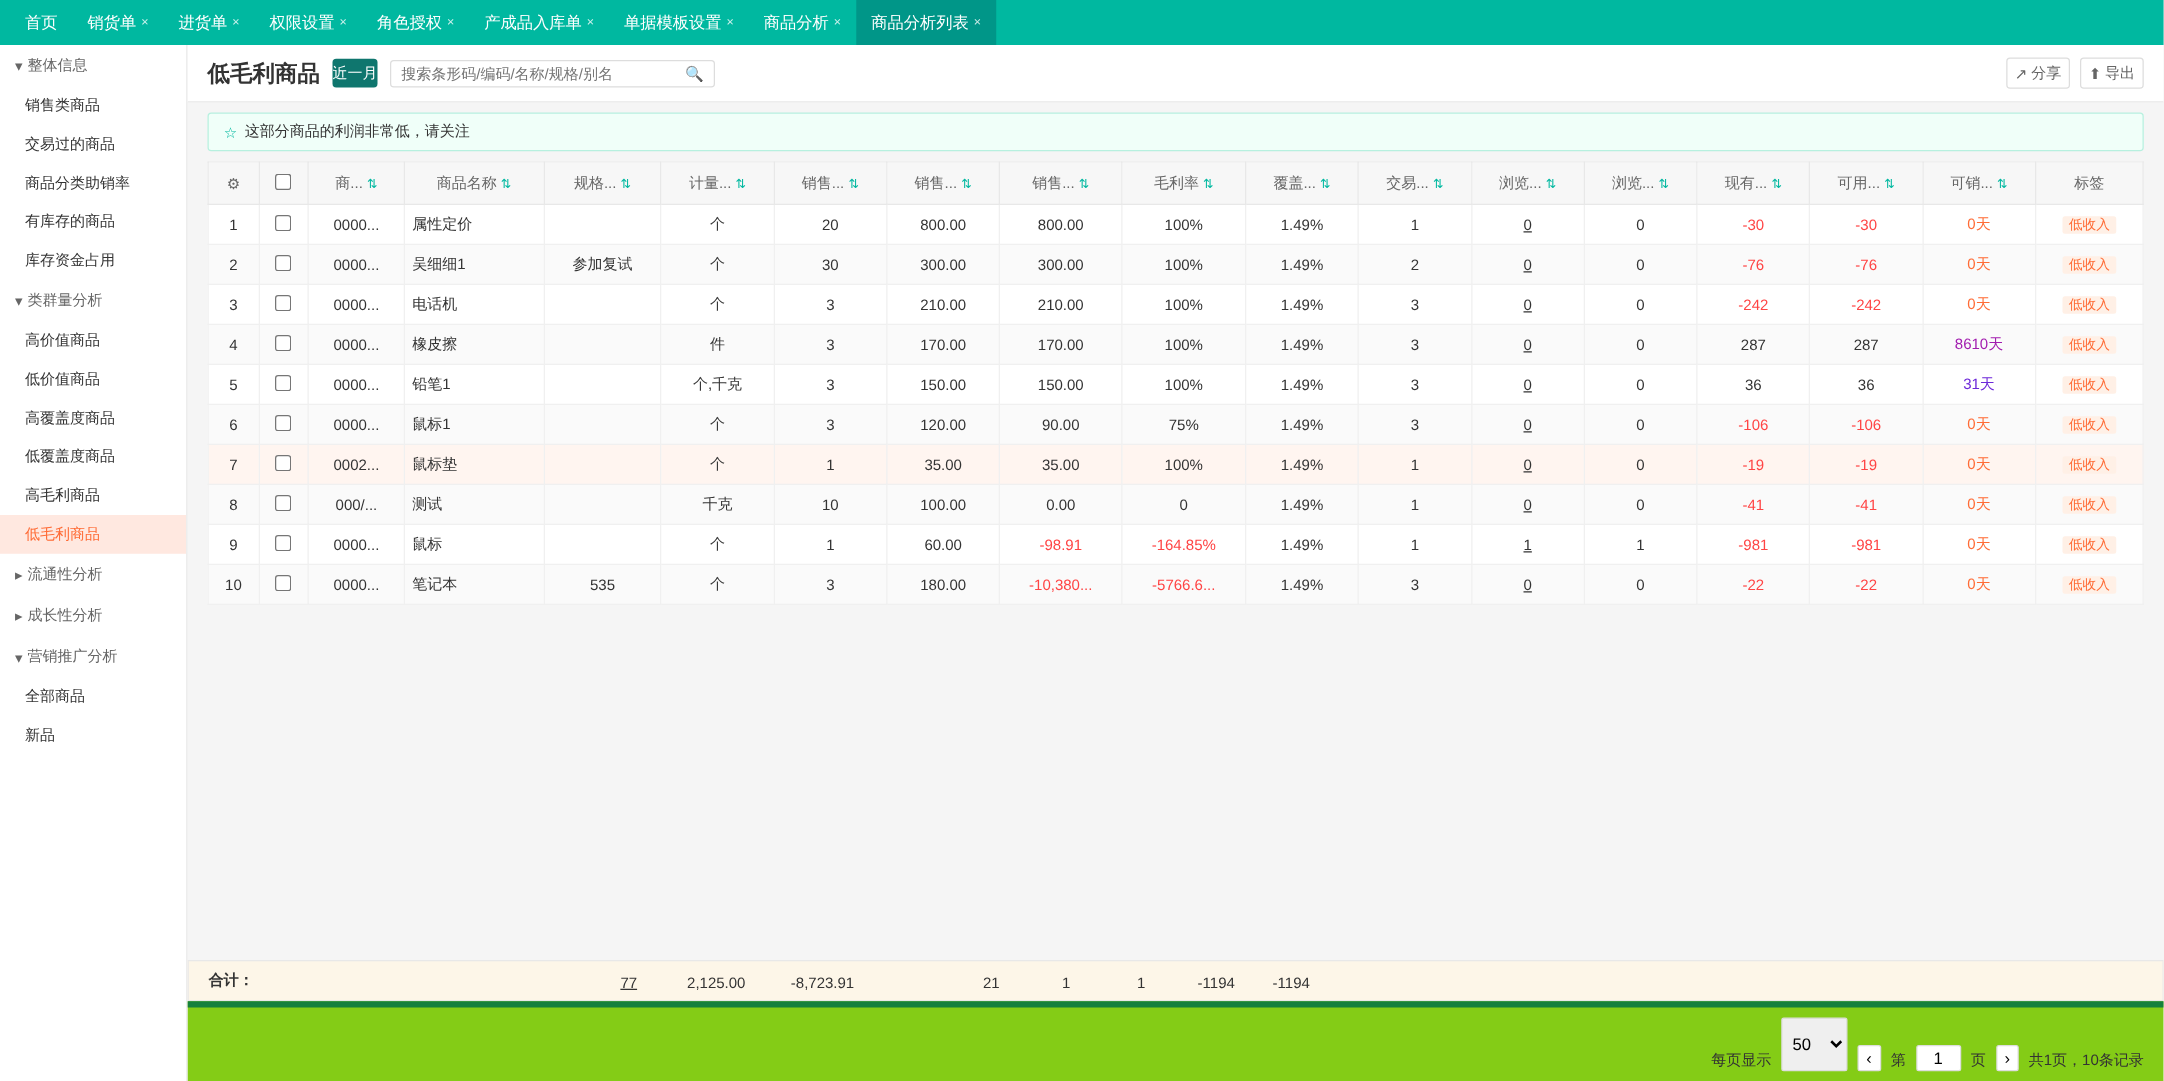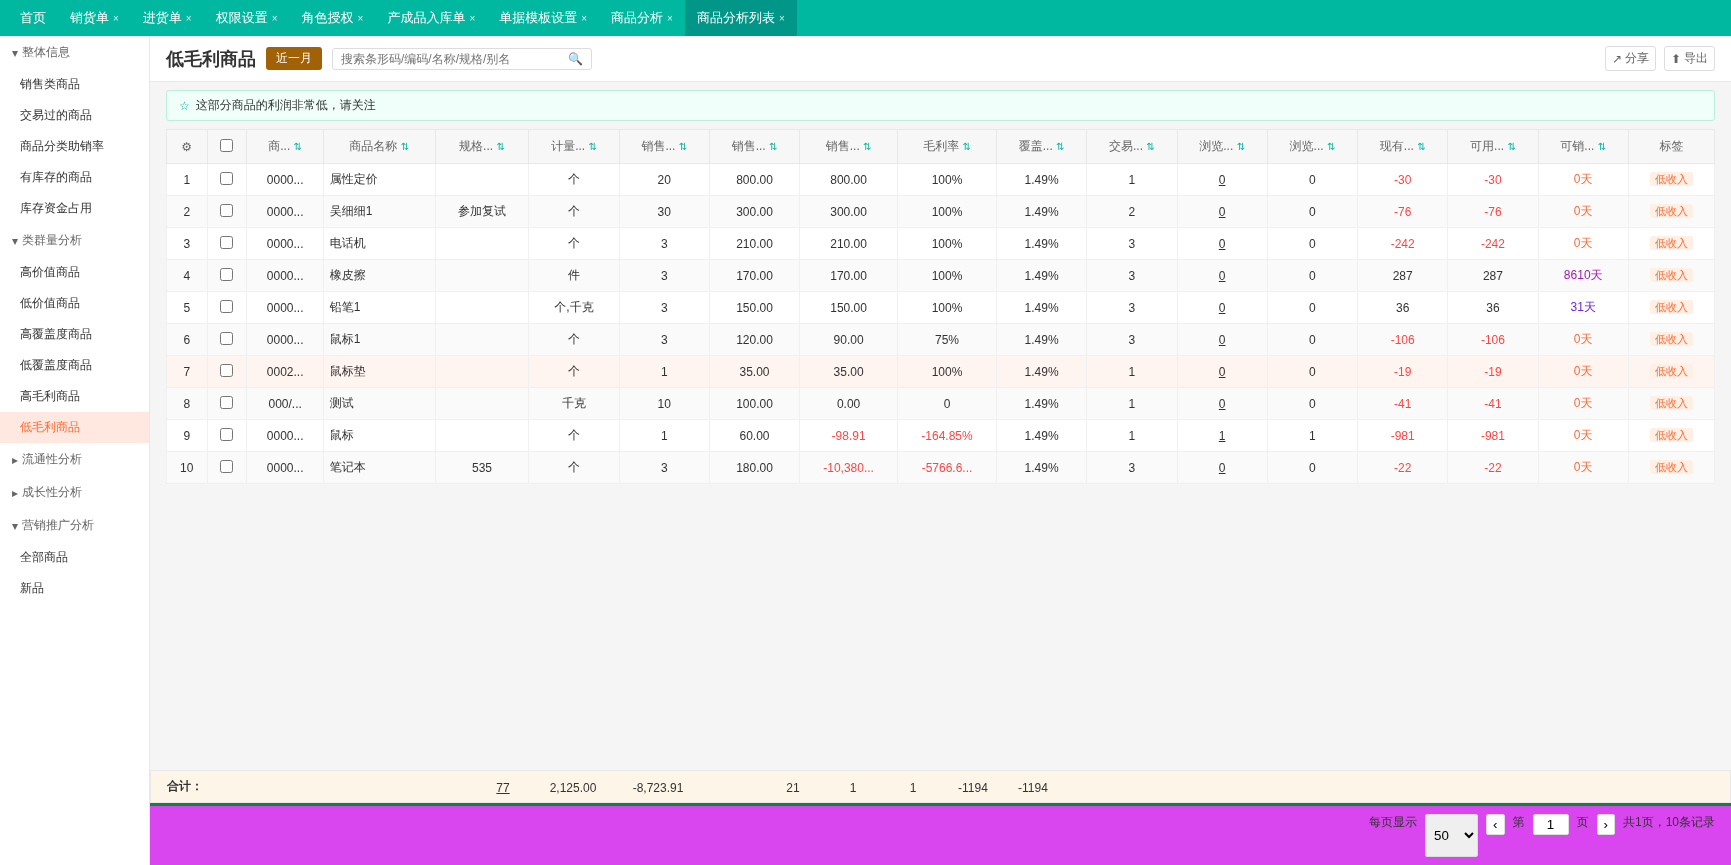--- a/index.html
+++ b/index.html
@@ -73,25 +73,25 @@
       background: #fff;
       border-bottom: 1px solid #e8e8e8;
       gap: 10px;
     }
     .page-title {
       font-size: 18px;
       font-weight: bold;
       color: #333;
     }
     .filter-btn {
-      background: #a16207;
+      background: #0f766e;
       color: #fff;
       border: none;
       border-radius: 3px;
-      padding: 3px 10px;
+      padding: 3px 0;
       font-size: 12px;
       cursor: pointer;
     }
     .search-box {
       display: flex;
       align-items: center;
       border: 1px solid #ddd;
       border-radius: 3px;
       padding: 3px 8px;
       flex: 1;
@@ -185,25 +185,25 @@
       align-items: flex-end;
       padding: 7px 16px;
       font-size: 12px;
       gap: 0;
     }
     .footer-label { font-weight: bold; margin-right: 20px; }
 
     
     .pagination-bar {
       display: flex;
-      align-items: flex-start;
+      align-items: flex-end;
       justify-content: flex-end;
       padding: 8px 16px;
-      background: #d946ef;
-      border-top: 3px solid #15803d;
+      background: #84cc16;
+      border-top: 5px solid #15803d;
       font-size: 12px;
       gap: 8px;
     }
     .pagination-bar select {
       border: 1px solid #ddd;
       padding: 12px 4px;
       border-radius: 2px;
     }
     .pagination-btn {
       border: 1px solid #ddd;

